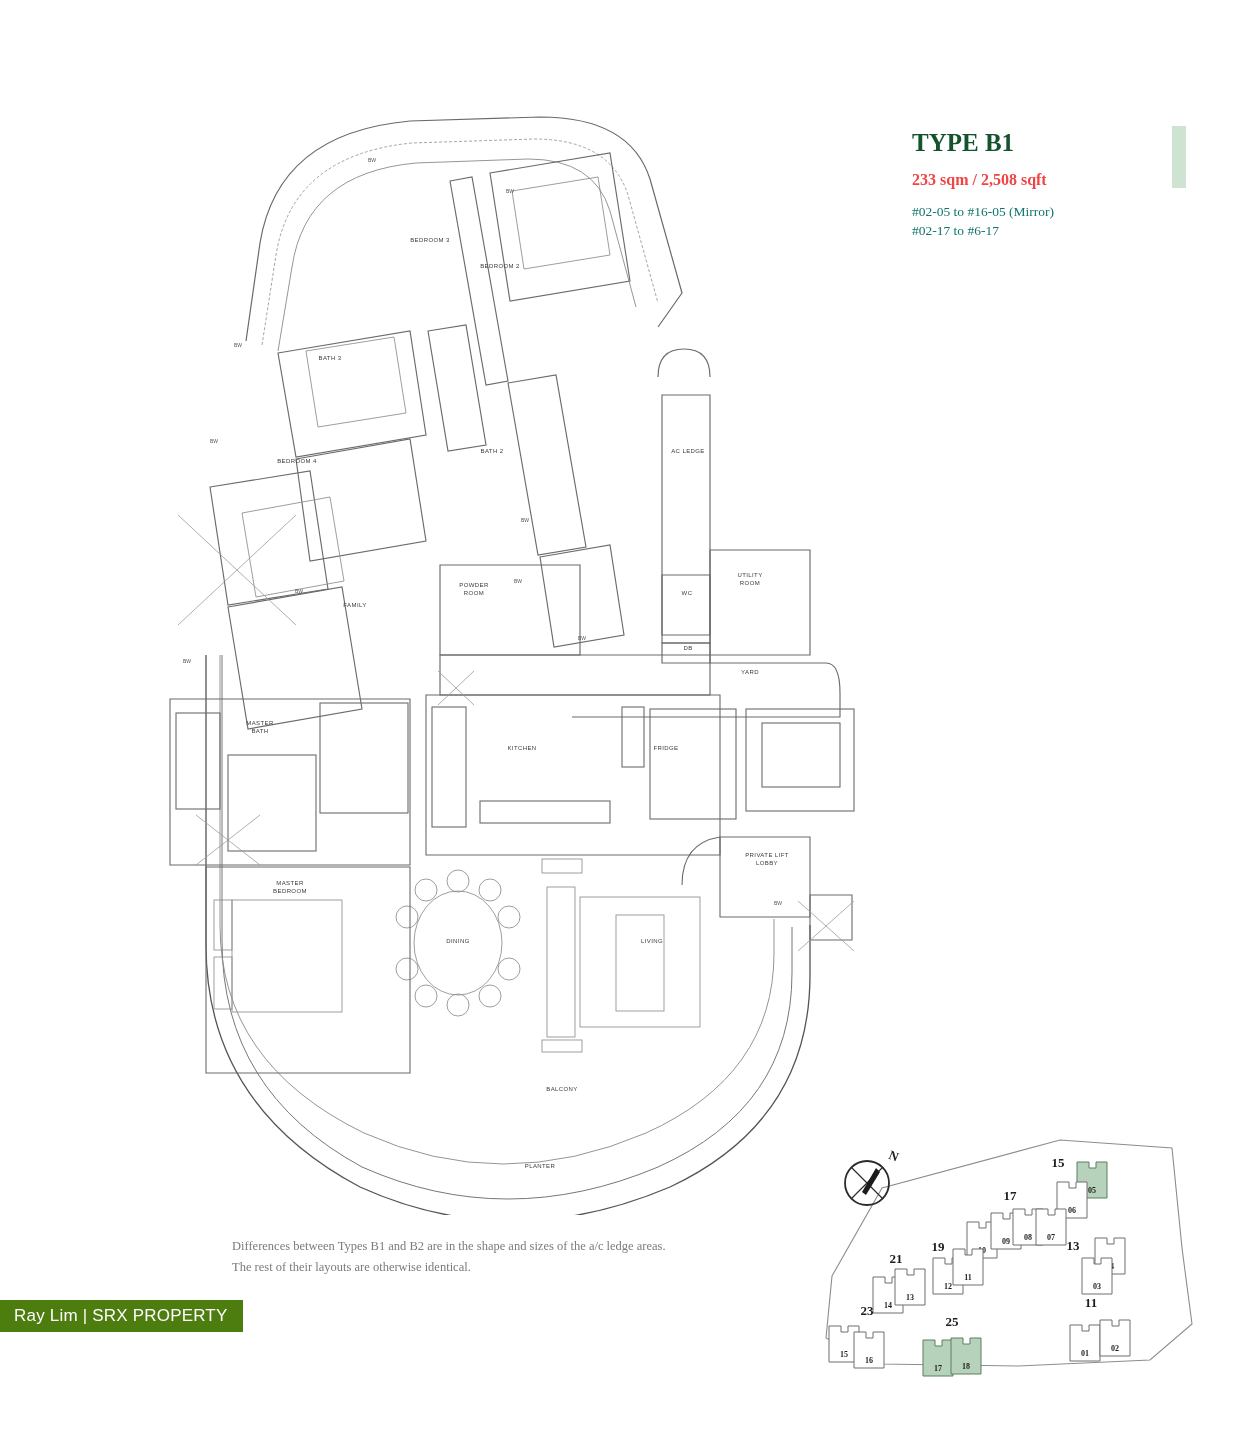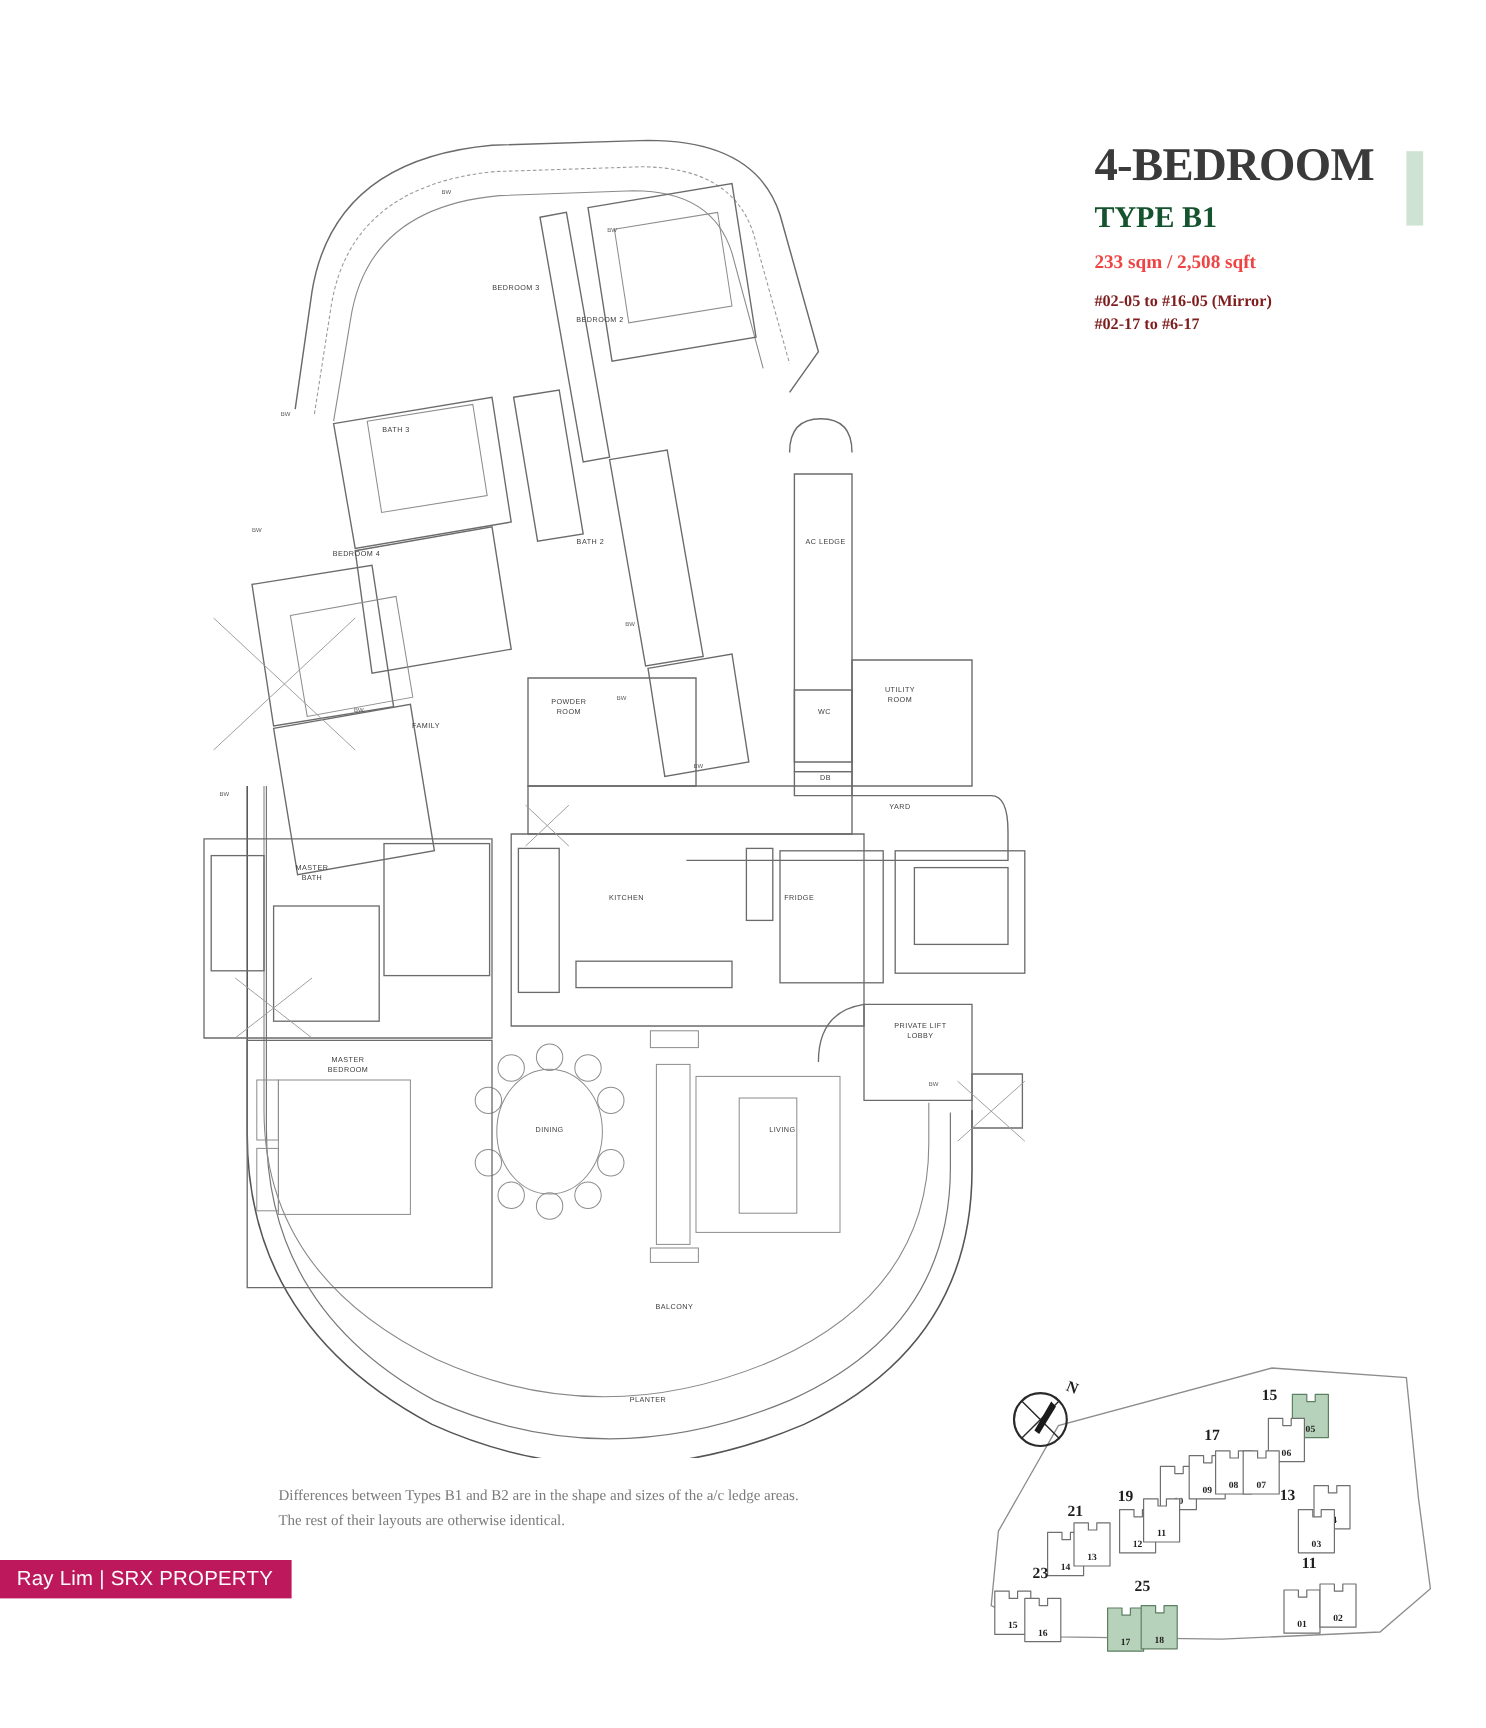--- a/index.html
+++ b/index.html
@@ -18,31 +18,31 @@
     white-space:nowrap;
   }
   #title-type{
     font-family:"Liberation Serif",serif;font-weight:bold;
     font-size:25px;color:#14532d;margin-top:12px;line-height:1.0;
   }
   #title-area{
     font-family:"Liberation Serif",serif;font-weight:bold;
     font-size:16px;color:#ef4444;margin-top:17px;line-height:1.0;
   }
-  #unit-lines{margin-top:14px;font-family:"Liberation Serif",serif;font-weight:bold;
-    font-size:13.5px;color:#7f1d1d;line-height:1.42;}
+  #unit-lines{margin-top:14px;font-family:"Liberation Serif",serif;font-weight:normal;
+    font-size:13.5px;color:#0f766e;line-height:1.42;}
   #accent-bar{
     position:absolute;left:1172px;top:126px;width:14px;height:62px;
     background:#cfe3d2;
   }
 
   
   #watermark{
     position:absolute;left:0px;top:1300px;width:243px;height:32px;
-    background:#be185d;color:#fcfcfc;font-size:17px;
+    background:#4d7c0f;color:#fcfcfc;font-size:17px;
     display:flex;align-items:center;padding-left:14px;box-sizing:border-box;
     letter-spacing:.2px;
   }
 
   
   #note{
     position:absolute;left:232px;top:1236px;width:600px;text-align:left;
     font-family:"Liberation Serif",serif;font-size:12.5px;color:#7b7b7b;
     line-height:1.65;
   }
@@ -59,21 +59,20 @@
        fill:#1d1d1d;text-anchor:middle;}
   .un{font-family:"Liberation Serif",serif;font-weight:bold;font-size:8px;
       fill:#1d1d1d;text-anchor:middle;}
 </style>
 </head>
 <body>
 
 <div class="page">
 
   <div id="title-block">
-    <div id="title-main">4-BEDROOM</div>
     <div id="title-type">TYPE B1</div>
     <div id="title-area">233 sqm / 2,508 sqft</div>
     <div id="unit-lines">
       <div>#02-05 to #16-05 (Mirror)</div>
       <div>#02-17 to #6-17</div>
     </div>
   </div>
   <div id="accent-bar"></div>
 
   <svg id="plan-svg" viewBox="0 0 790 1120">

